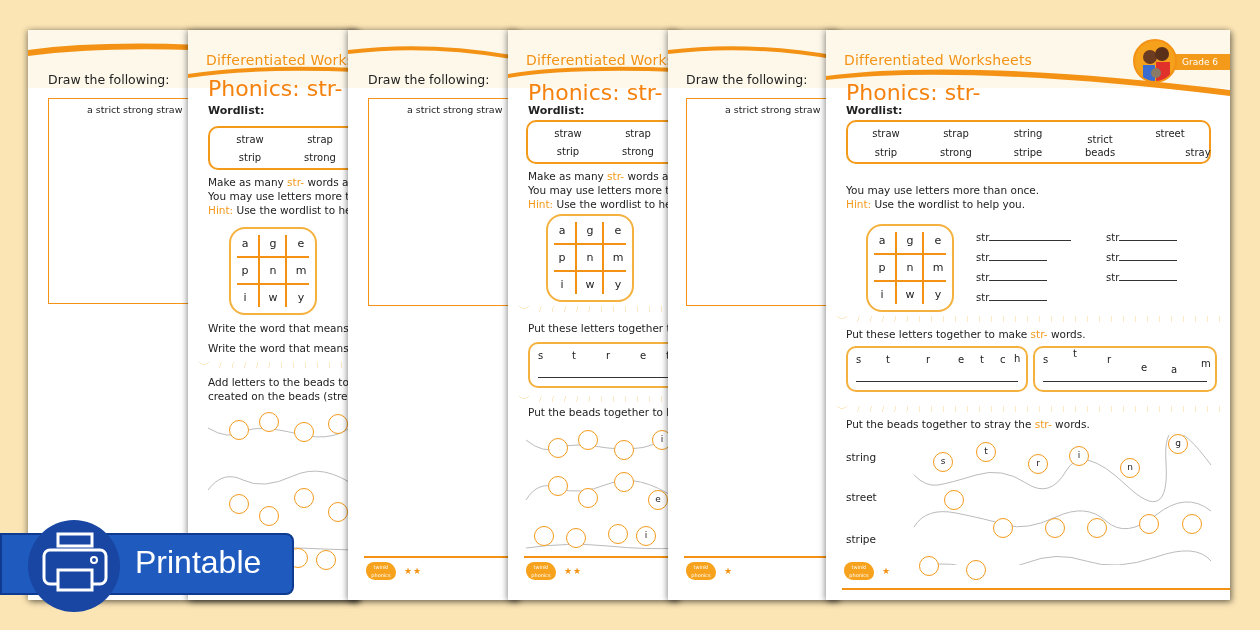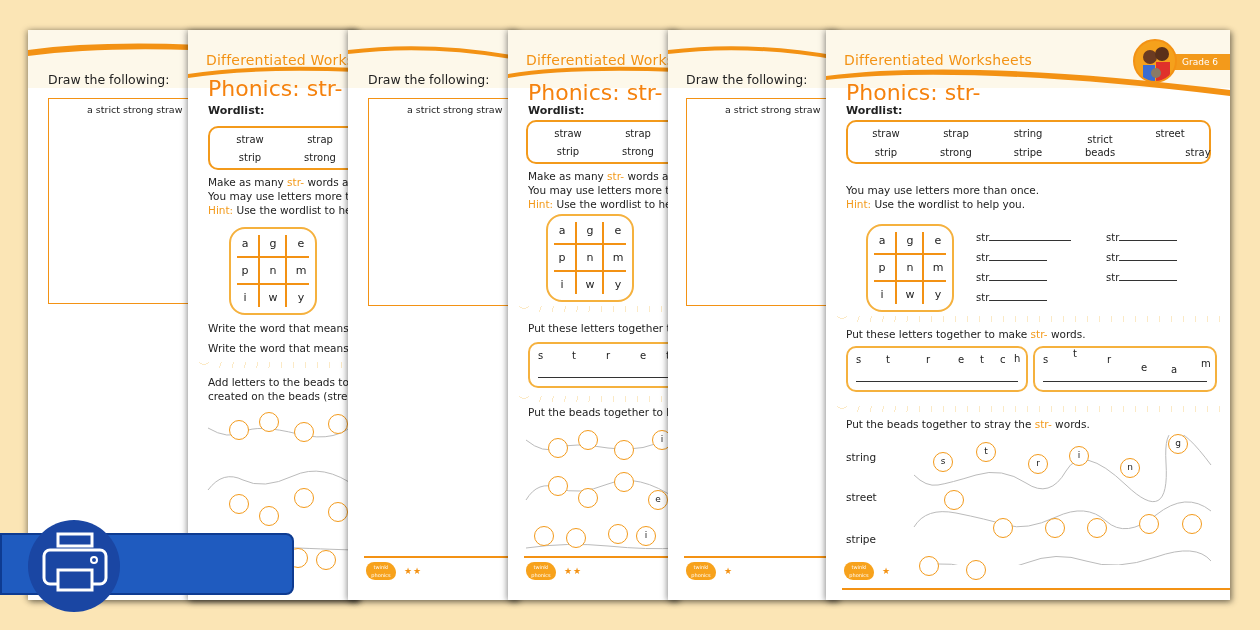--- a/index.html
+++ b/index.html
@@ -419,16 +419,17 @@
   <div class="printable">
     <div class="bar"></div>
     <div class="circle">
       <svg width="92" height="92" viewBox="0 0 92 92">
         <rect x="30" y="14" width="34" height="12" fill="none" stroke="#fff" stroke-width="3"></rect>
         <rect x="16" y="30" width="62" height="34" rx="6" fill="none" stroke="#fff" stroke-width="3"></rect>
         <circle cx="66" cy="40" r="3" fill="none" stroke="#fff" stroke-width="2"></circle>
         <rect x="30" y="50" width="34" height="20" fill="#1a46a3" stroke="#fff" stroke-width="3"></rect>
       </svg>
     </div>
+    <div class="label">Printable</div>
   </div>
 
 
 </div>
 
 </body></html>

